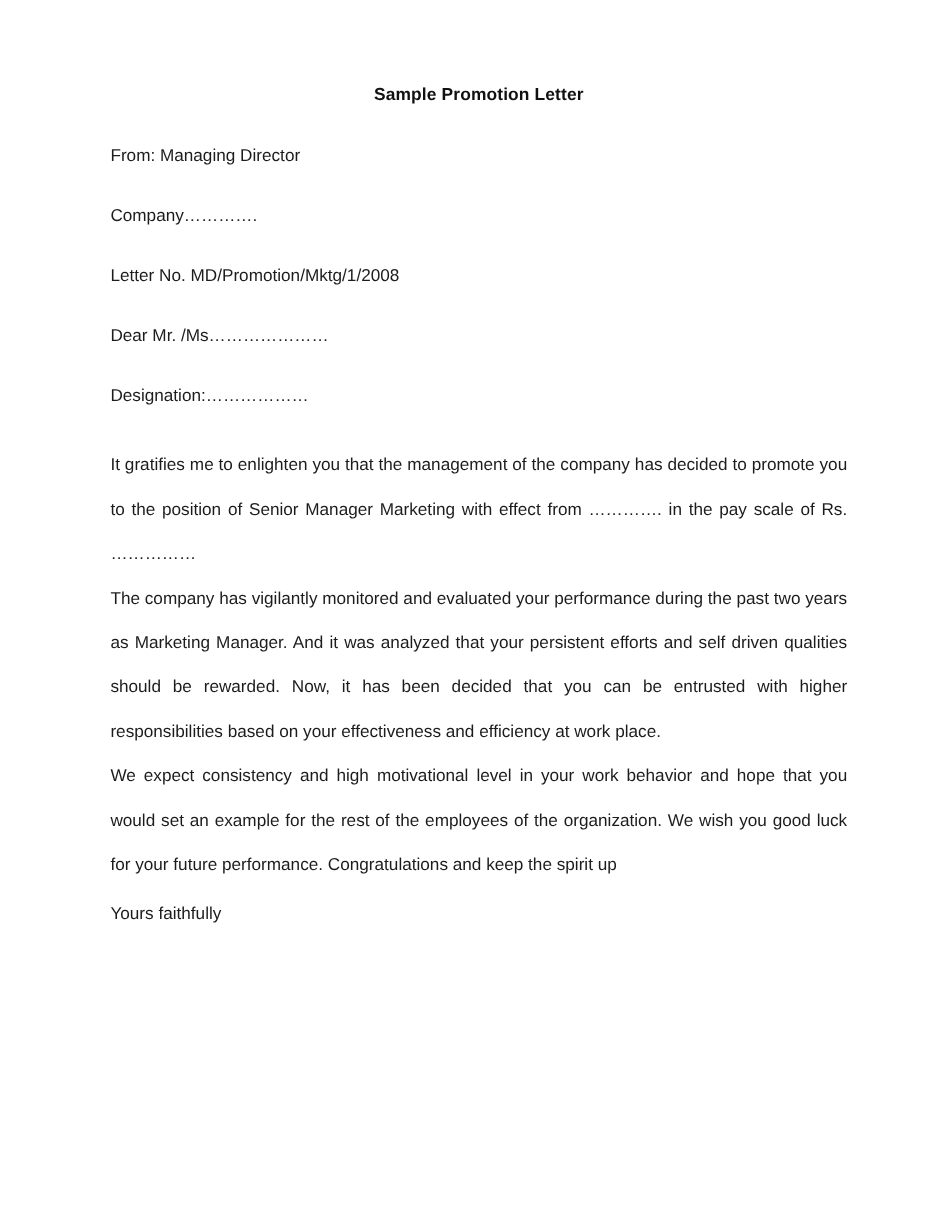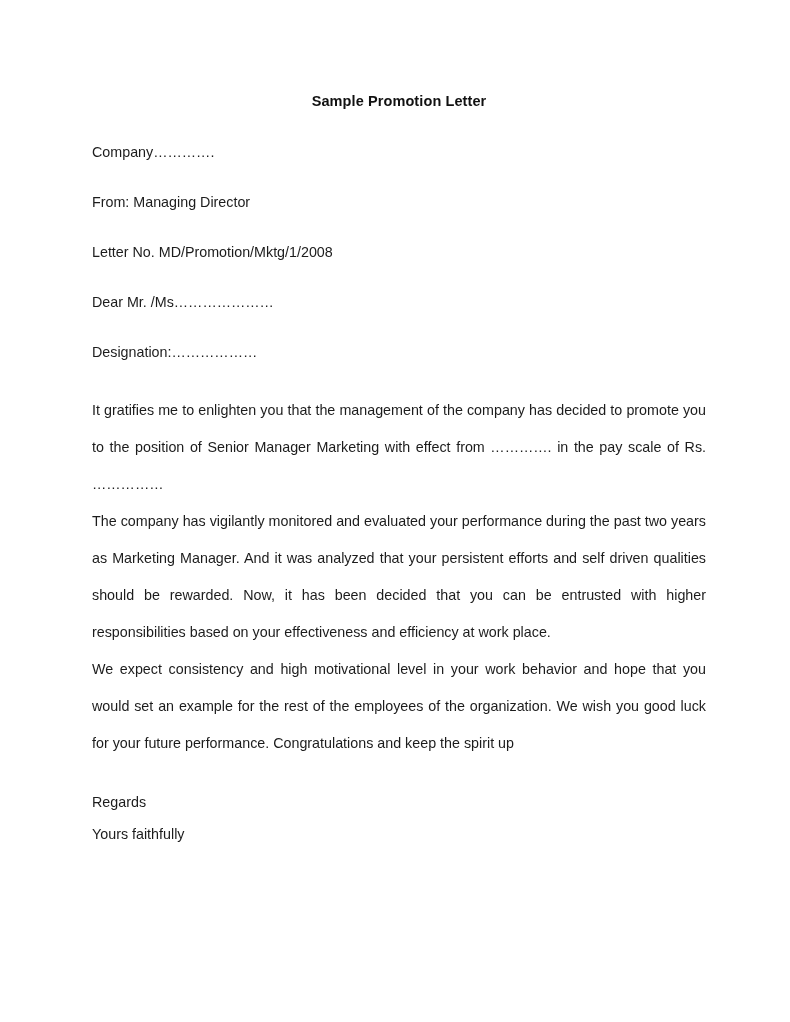--- a/index.html
+++ b/index.html
@@ -25,21 +25,21 @@
     top: 0;
     width: 614px;
   }
   .letter-title {
     text-align: center;
     font-size: 14.5px;
     font-weight: bold;
     letter-spacing: 0.1px;
     color: #111111;
     margin: 0;
-    padding-top: 91px;
+    padding-top: 69px;
     line-height: 20px;
   }
   .header-block {
     margin-top: 31px;
   }
   .header-line {
     font-size: 14.3px;
     line-height: 20px;
     color: #1c1c1c;
     margin: 0 0 30px 0;
@@ -77,31 +77,30 @@
 </style>
 </head>
 <body>
 
 <div class="page">
   <div class="doc-body">
 
     <h1 class="letter-title">Sample Promotion Letter</h1>
 
     <div class="header-block">
+      <p class="header-line">From: Managing Director</p>
       <p class="header-line">Company………….</p>
-      <p class="header-line">From: Managing Director</p>
       <p class="header-line">Letter No. MD/Promotion/Mktg/1/2008</p>
       <p class="header-line">Dear Mr. /Ms…………………</p>
       <p class="header-line">Designation:………………</p>
     </div>
 
     <p class="para para-gap-first">It gratifies me to enlighten you that the management of the company has decided to promote you to the position of Senior Manager Marketing with effect from …………. in the pay scale of Rs. ……………</p>
 
     <p class="para para-gap">The company has vigilantly monitored and evaluated your performance during the past two years as Marketing Manager. And it was analyzed that your persistent efforts and self driven qualities should be rewarded. Now, it has been decided that you can be entrusted with higher responsibilities based on your effectiveness and efficiency at work place.</p>
 
     <p class="para para-gap">We expect consistency and high motivational level in your work behavior and hope that you would set an example for the rest of the employees of the organization. We wish you good luck for your future performance. Congratulations and keep the spirit up</p>
 
-    <p class="closing-line closing-first">Regards</p>
 
     <p class="closing-line closing-next">Yours faithfully</p>
 
   </div>
 </div>
 
 </body></html>

